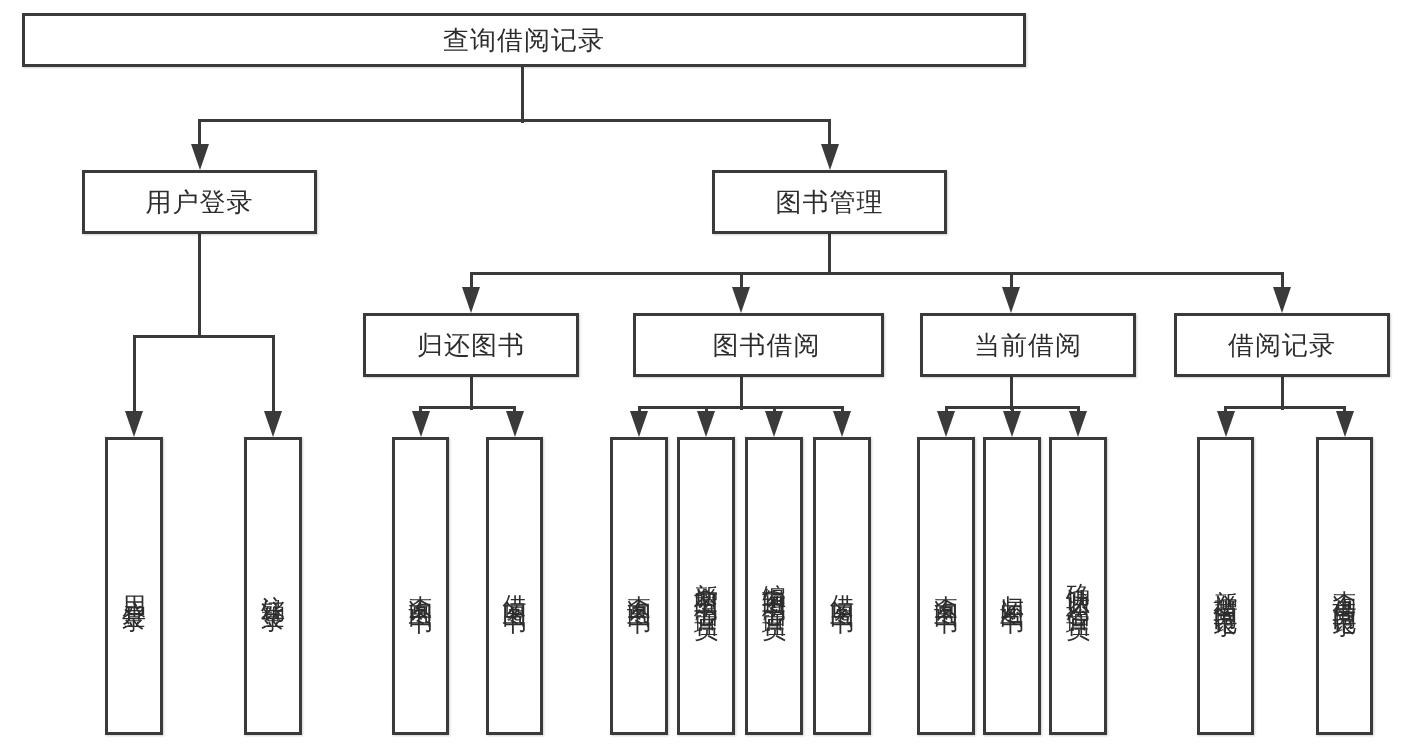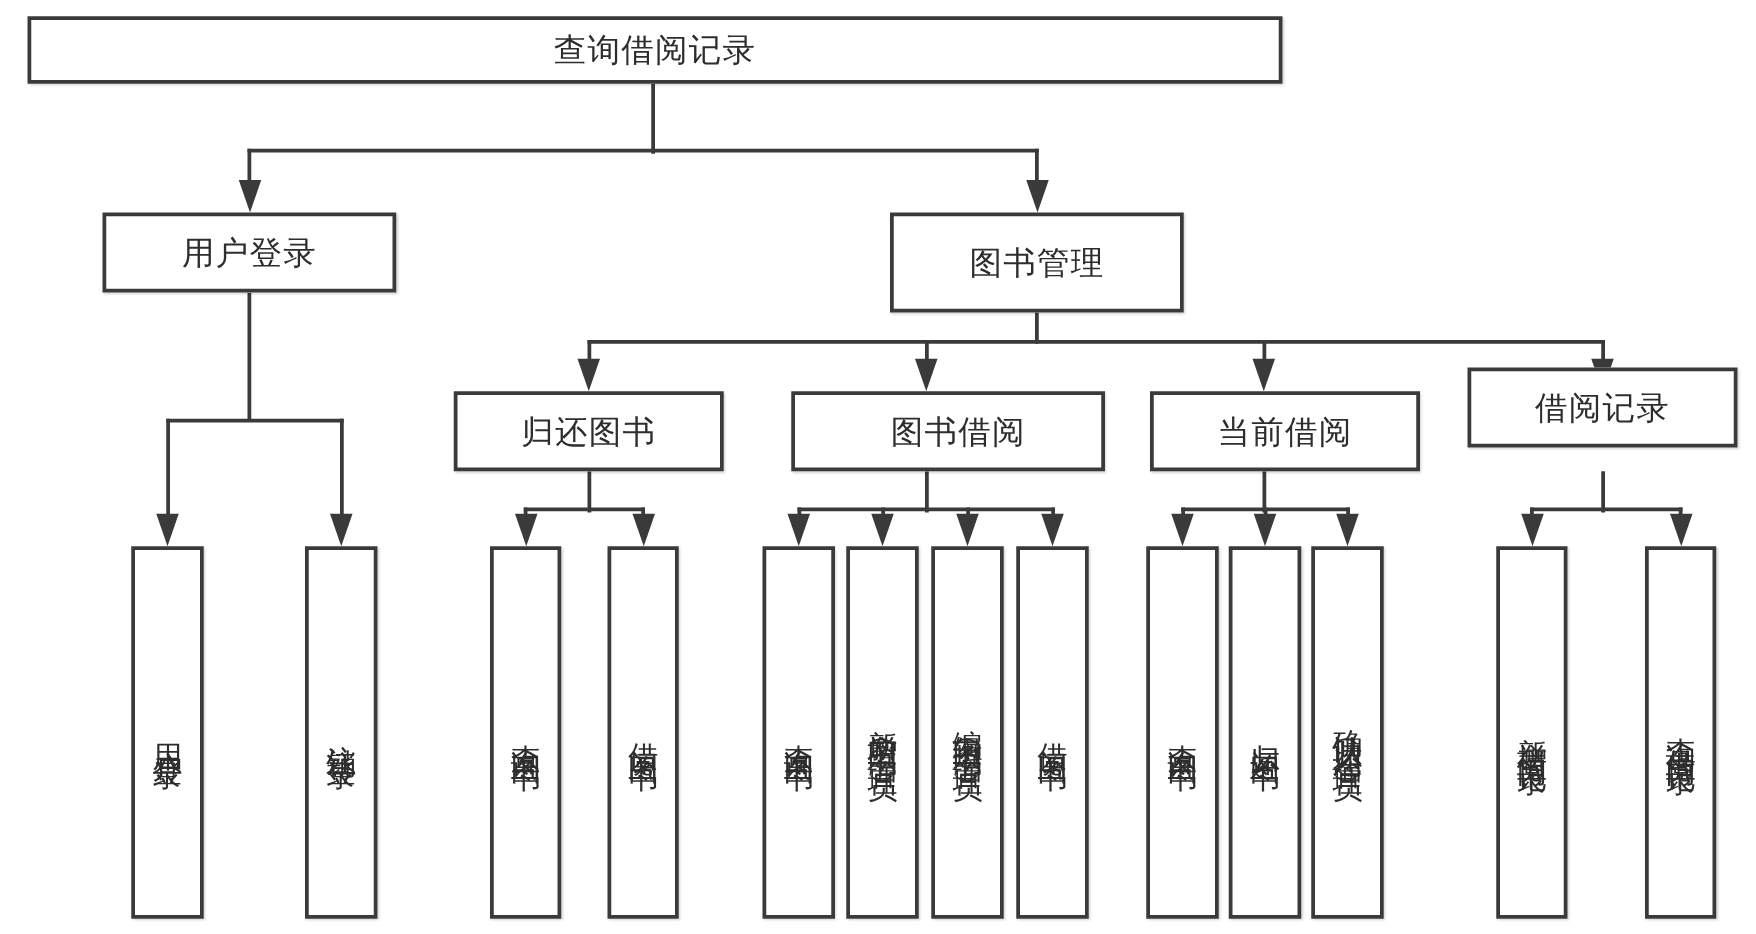--- a/index.html
+++ b/index.html
@@ -71,34 +71,34 @@
 
 <div id="stage">
 
   <div class="node h" style="left:22px;top:13px;width:1004px;height:54px;">
     <span class="lbl">查询借阅记录</span>
   </div>
 
   <div class="node h" style="left:82px;top:170px;width:235px;height:64px;">
     <span class="lbl">用户登录</span>
   </div>
-  <div class="node h" style="left:712px;top:170px;width:235px;height:80px;">
+  <div class="node h" style="left:712px;top:170px;width:235px;height:64px;">
     <span class="lbl">图书管理</span>
   </div>
 
   <div class="node h" style="left:363px;top:313px;width:216px;height:64px;">
     <span class="lbl">归还图书</span>
   </div>
   <div class="node h" style="left:633px;top:313px;width:251px;height:64px;padding-left:16px;">
     <span class="lbl">图书借阅</span>
   </div>
   <div class="node h" style="left:903px;top:313px;width:216px;height:64px;margin-left:17px;">
     <span class="lbl">当前借阅</span>
   </div>
-  <div class="node h" style="left:1174px;top:294px;width:216px;height:64px;">
+  <div class="node h" style="left:1174px;top:313px;width:216px;height:64px;">
     <span class="lbl">借阅记录</span>
   </div>
 
   <div class="node v" style="left:105px;top:437px;width:58px;height:298px;">
     <span class="lbl">用户登录</span>
   </div>
   <div class="node v" style="left:244px;top:437px;width:58px;height:298px;">
     <span class="lbl">注销登录</span>
   </div>
 

